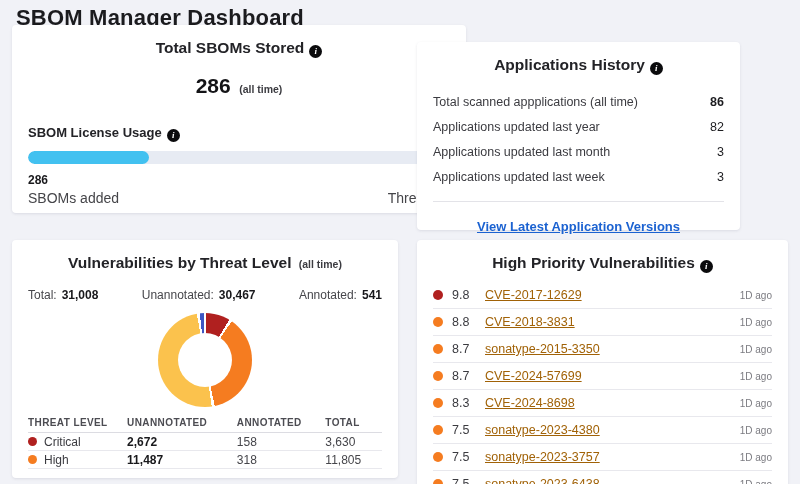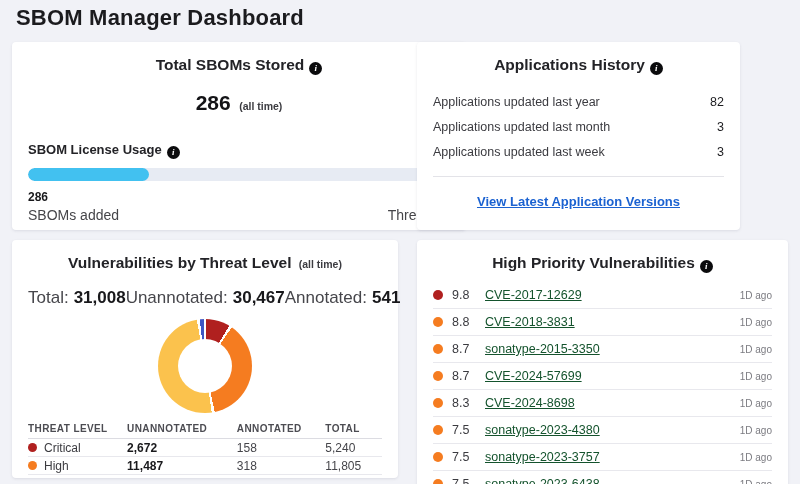--- a/index.html
+++ b/index.html
@@ -2,21 +2,21 @@
 <html><head>
 <meta charset="utf-8">
 <style>
   * { margin:0; padding:0; box-sizing:border-box; }
   html,body { background:#f1f2f7; }
   body { font-family:"Liberation Sans","DejaVu Sans",sans-serif; color:#1d1d20; }
   .page { position:relative; width:800px; height:484px; background:#f1f2f7; overflow:hidden; }
   .page-title { position:absolute; left:16px; top:5px; font-size:22px; font-weight:700; color:#1b1b1e; letter-spacing:.2px; }
 
   .card { position:absolute; background:#fff; border-radius:4px; box-shadow:0 1px 3px rgba(25,30,60,.10); padding:0 16px; }
-  .card-total   { left:12px;  top:42px;  width:454px; height:188px; }
+  .card-total   { left:12px;  top:25px;  width:454px; height:188px; }
   .card-apps    { left:417px; top:42px;  width:323px; height:188px; }
   .card-threat  { left:12px;  top:240px; width:386px; height:238px; }
   .card-hp      { left:417px; top:240px; width:371px; height:270px; }
 
   .card-title { margin-top:14px; text-align:center; font-size:15.5px; font-weight:700; color:#232327; }
   .title-suffix { font-size:10.5px; font-weight:600; color:#3c3c41; margin-left:3px; }
   .info-icon { display:inline-block; width:13px; height:13px; border-radius:50%; background:#0b0b0d; color:#fff;
                font-size:9px; font-weight:700; line-height:13px; text-align:center; vertical-align:-1px; margin-left:5px;
                font-family:"Liberation Serif","DejaVu Serif",serif; font-style:italic; }
 
@@ -33,39 +33,39 @@
   
   .apps-rows { margin-top:14px; }
   .apps-row { display:flex; justify-content:space-between; padding:5.5px 0; font-size:12.5px; color:#3b3b40; }
   .apps-row .val { color:#1d1d20; }
   .apps-row.first .val { font-weight:700; }
   .apps-divider { margin-top:12px; border-top:1px solid #e3e3e8; }
   .apps-link-wrap { text-align:center; margin-top:15px; }
   .apps-link { font-size:13px; font-weight:600; color:#1b62d1; text-decoration:underline; cursor:pointer; }
 
   
-  .vuln-stats { display:flex; justify-content:space-between; margin-top:16px; font-size:17px; }
+  .vuln-stats { display:flex; justify-content:space-between; margin-top:16px; font-size:12px; }
   .vuln-stat .lbl { color:#46464b; }
   .vuln-stat .val { font-weight:700; color:#18181b; margin-left:5px; }
   .donut { width:94px; height:94px; border-radius:50%; margin:11px auto 0; position:relative; }
   .donut::after { content:""; position:absolute; left:20px; top:20px; width:54px; height:54px; border-radius:50%; background:#fff; }
   .tl-table { margin-top:7px; width:100%; }
   .tl-head, .tl-row { display:grid; grid-template-columns:28% 31% 25% 16%; align-items:center; }
   .tl-head { font-size:10px; font-weight:700; letter-spacing:.4px; color:#4c4c52; padding:3px 0 4px; border-bottom:1px solid #dcdce2; }
   .tl-row { font-size:12px; color:#45454a; height:18px; border-bottom:1px solid #e8e8ed; }
   .tl-row .level { display:flex; align-items:center; gap:7px; color:#3b3b40; }
   .dot { width:9px; height:9px; border-radius:50%; flex:0 0 auto; display:inline-block; }
   .tl-row .unann { font-weight:700; color:#19191c; }
 
   
   .hp-list { margin-top:9px; }
   .hp-row { display:flex; align-items:center; height:27px; border-bottom:1px solid #e8e8ed; gap:9px; }
   .hp-row .dot { width:10px; height:10px; }
   .hp-score { font-size:12.5px; color:#3b3b40; width:24px; flex:0 0 auto; }
-  .hp-link { font-size:12.5px; color:#14532d; text-decoration:underline; cursor:pointer; flex:1 1 auto;
+  .hp-link { font-size:12.5px; color:#a16207; text-decoration:underline; cursor:pointer; flex:1 1 auto;
              white-space:nowrap; overflow:hidden; }
   .hp-age { font-size:10px; color:#7b7b81; flex:0 0 auto; }
 </style>
 </head>
 <body>
 
 <div class="page">
   <h1 class="page-title">SBOM Manager Dashboard</h1>
 
   <section class="card card-total">
@@ -90,20 +90,24 @@
       <span>SBOMs added</span>
       <span>Threshold</span>
     </div>
   </section>
 
   <section class="card card-apps">
     <div class="card-title">
       <span>Applications History</span><span class="info-icon">i</span>
     </div>
     <div class="apps-rows">
+      <div class="apps-row first">
+        <span>Total scanned appplications (all time)</span>
+        <span class="val">86</span>
+      </div>
       <div class="apps-row">
         <span>Applications updated last year</span>
         <span class="val">82</span>
       </div>
       <div class="apps-row">
         <span>Applications updated last month</span>
         <span class="val">3</span>
       </div>
       <div class="apps-row">
         <span>Applications updated last week</span>
@@ -140,21 +144,21 @@
         <span>ANNOTATED</span>
         <span>TOTAL</span>
       </div>
       <div class="tl-row">
         <span class="level">
             <span class="dot" style="background: rgb(176, 32, 31);"></span>
             <span>Critical</span>
           </span>
         <span class="unann">2,672</span>
         <span>158</span>
-        <span>5,240</span>
+        <span>3,630</span>
       </div>
       <div class="tl-row">
         <span class="level">
             <span class="dot" style="background: rgb(245, 124, 32);"></span>
             <span>High</span>
           </span>
         <span class="unann">11,487</span>
         <span>318</span>
         <span>11,805</span>
       </div>

